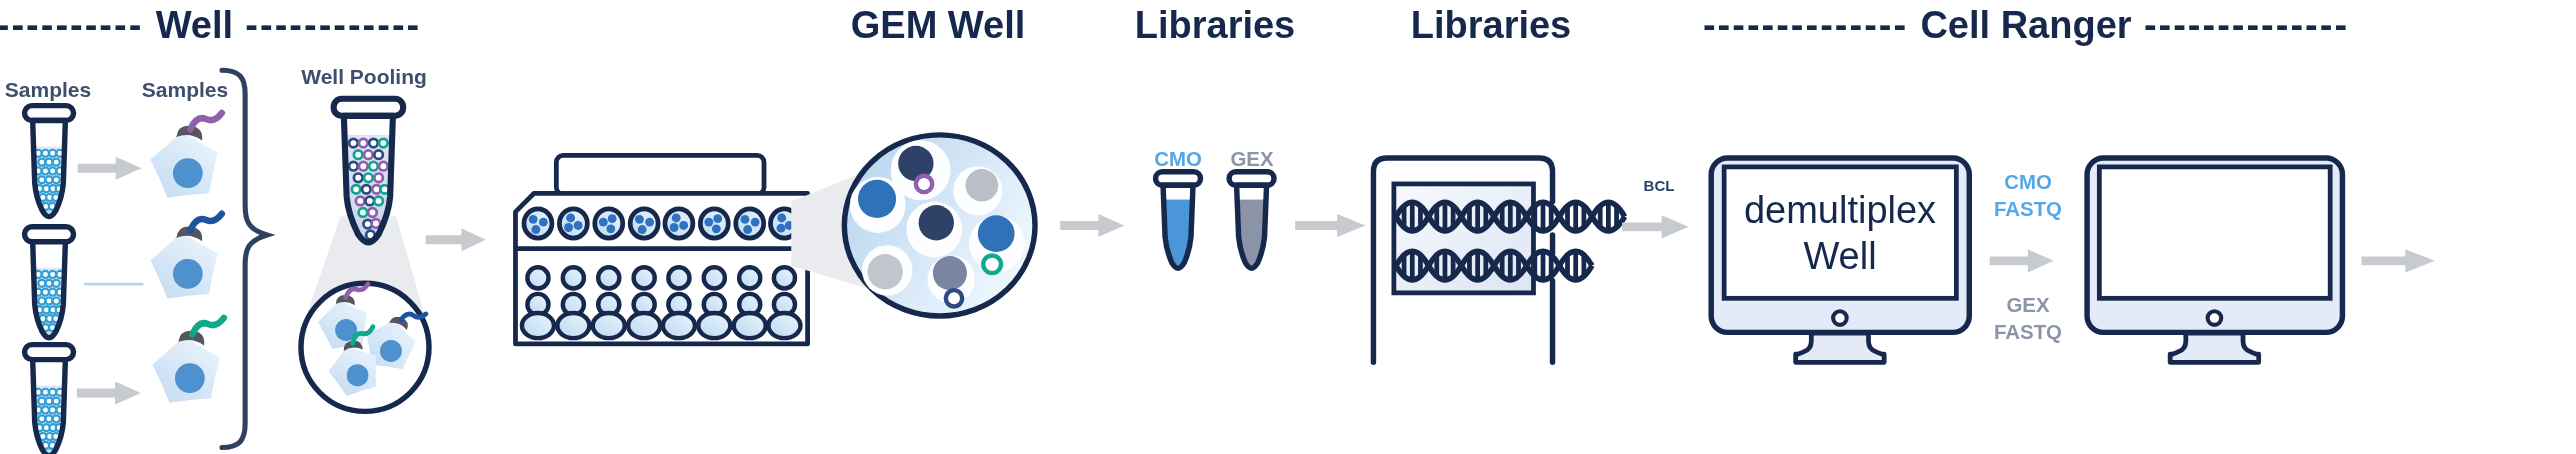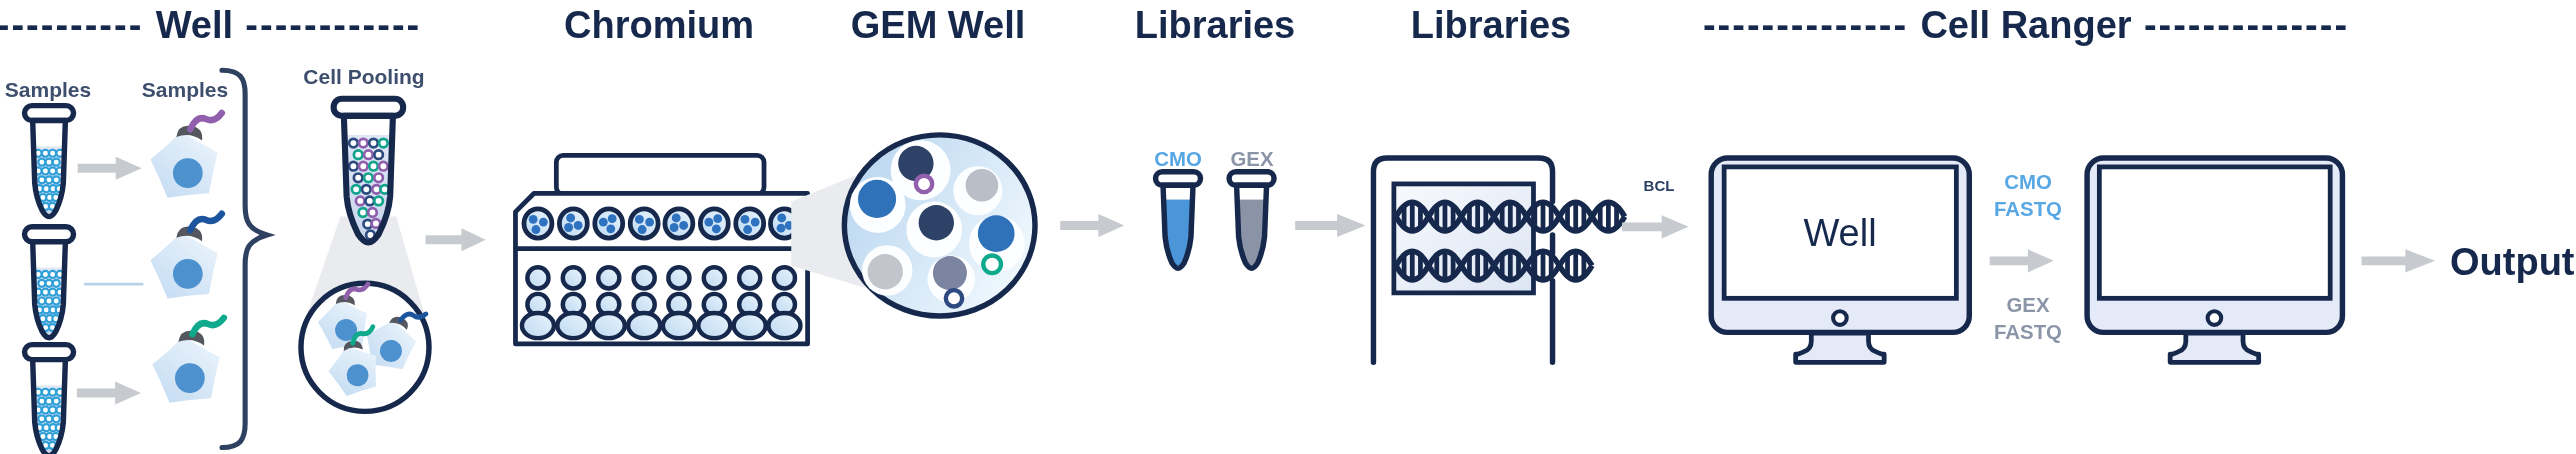--- a/index.html
+++ b/index.html
@@ -379,49 +379,48 @@
   </g>
 
   <use href="#arrow" transform="translate(3468,383) scale(1.15,1)"></use>
 </svg>
 
 <div class="txt hdr" style="left:209px">
   <span class="dash">----------</span>
   <span>Well</span>
   <span class="dash">------------</span>
 </div>
-<div class="txt title" style="left:659px">Chromium</div>
 <div class="txt title" style="left:938px">GEM Well</div>
 <div class="txt title" style="left:1215px">Libraries</div>
 <div class="txt title" style="left:1491px">Libraries</div>
 <div class="txt hdr" style="left:2026px">
   <span class="dash">--------------</span>
   <span>Cell Ranger</span>
   <span class="dash">--------------</span>
 </div>
 
 <div class="txt sublabel" style="left:48px;top:78px">Samples</div>
 <div class="txt sublabel" style="left:185px;top:78px">Samples</div>
-<div class="txt sublabel" style="left:364px;top:65px">Cell Pooling</div>
+<div class="txt sublabel" style="left:364px;top:65px">Well Pooling</div>
 
 <div class="txt tube-label cmo" style="left:1178px;top:148px">CMO</div>
 <div class="txt tube-label gex" style="left:1252px;top:148px">GEX</div>
 
 <div class="txt bcl" style="left:1659px;top:177px">BCL</div>
 
 <div class="screen-text" style="left:1724px;top:167px;width:232px;height:131px">
+  <span>demultiplex</span>
   <span>Well</span>
 </div>
 
 <div class="fastq cmo" style="left:2028px;top:169px">
   <div>CMO</div>
   <div>FASTQ</div>
 </div>
 <div class="fastq gex" style="left:2028px;top:292px">
   <div>GEX</div>
   <div>FASTQ</div>
 </div>
 
 
-<div class="txt output" style="left:2450px;top:241px">Output</div>
 
 </div>
 
 
 </body></html>

